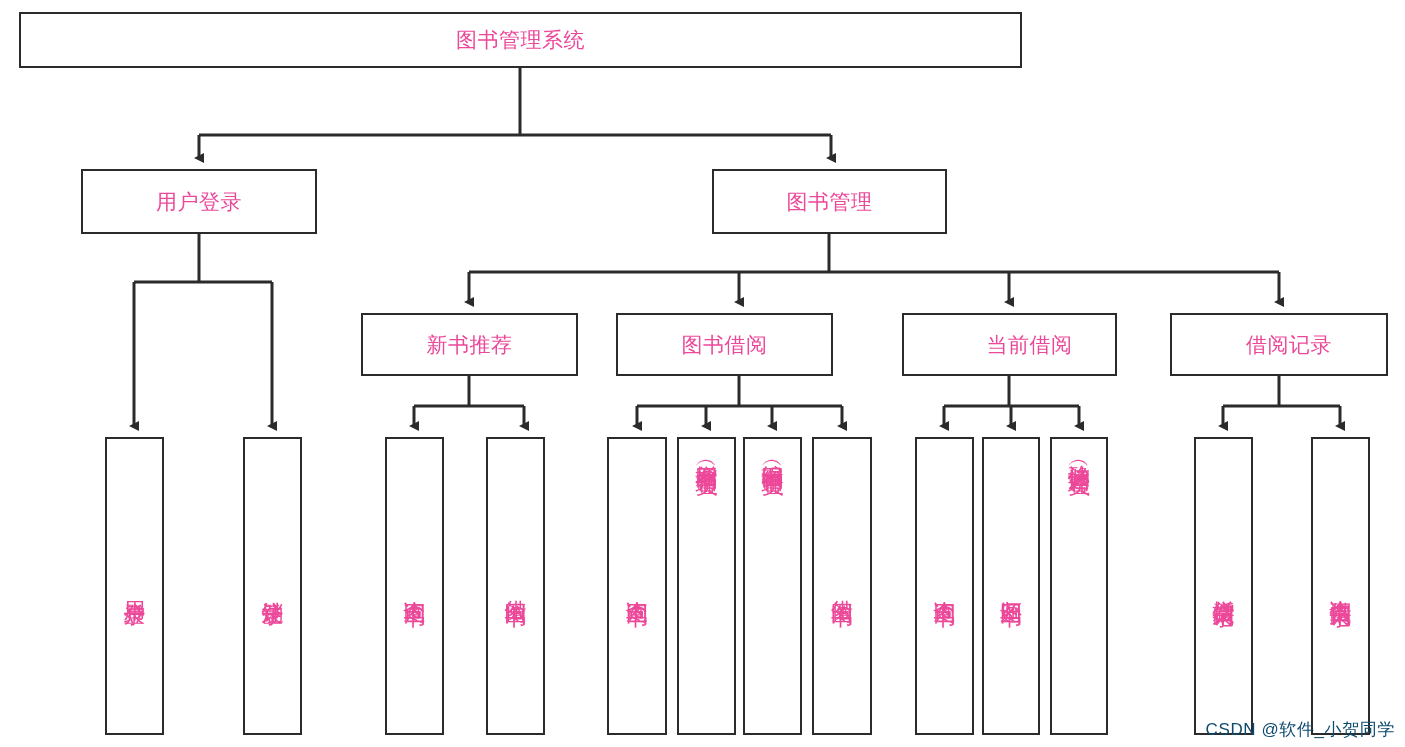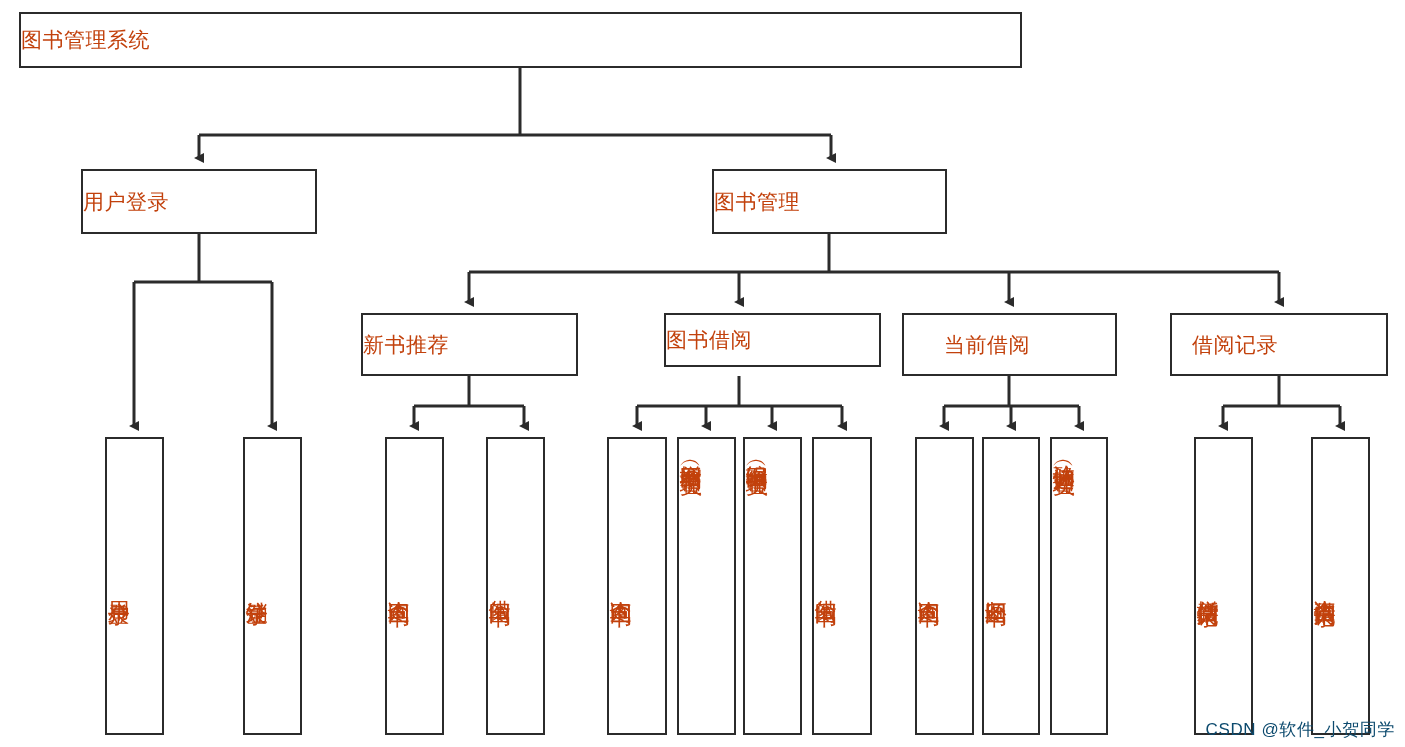--- a/index.html
+++ b/index.html
@@ -25,22 +25,22 @@
     width: 1405px;
     height: 747px;
   }
   .node {
     position: absolute;
     box-sizing: border-box;
     border: 2px solid #2b2b2b;
     background: #ffffff;
     display: flex;
     align-items: center;
-    justify-content: flex-start;
-    color: #c2410c;
+    justify-content: center;
+    color: #ec4899;
     z-index: 3;
   }
   .node-label {
     display: block;
     text-align: center;
     line-height: 1.12;
     letter-spacing: 0.5px;
   }
   .node.horizontal .node-label {
     font-size: 21px;
@@ -135,21 +135,21 @@
   <div class="node horizontal" style="left:81px; top:169px; width:236px; height:65px;">
     <span class="node-label">用户登录</span>
   </div>
   <div class="node horizontal" style="left:361px; top:313px; width:217px; height:63px;">
     <span class="node-label">新书推荐</span>
   </div>
 
   <div class="node horizontal" style="left:712px; top:169px; width:235px; height:65px;">
     <span class="node-label">图书管理</span>
   </div>
-  <div class="node horizontal" style="left:664px; top:313px; width:217px; height:54px;">
+  <div class="node horizontal" style="left:616px; top:313px; width:217px; height:63px;">
     <span class="node-label">图书借阅</span>
   </div>
   <div class="node horizontal" style="left:902px; top:313px; width:215px; height:63px;padding-left:40px;">
     <span class="node-label">当前借阅</span>
   </div>
   <div class="node horizontal" style="left:1170px; top:313px; width:218px; height:63px;padding-left:20px;">
     <span class="node-label">借阅记录</span>
   </div>
 
   <div class="node vertical center-text" style="left:105px; top:437px; width:59px; height:298px;">

